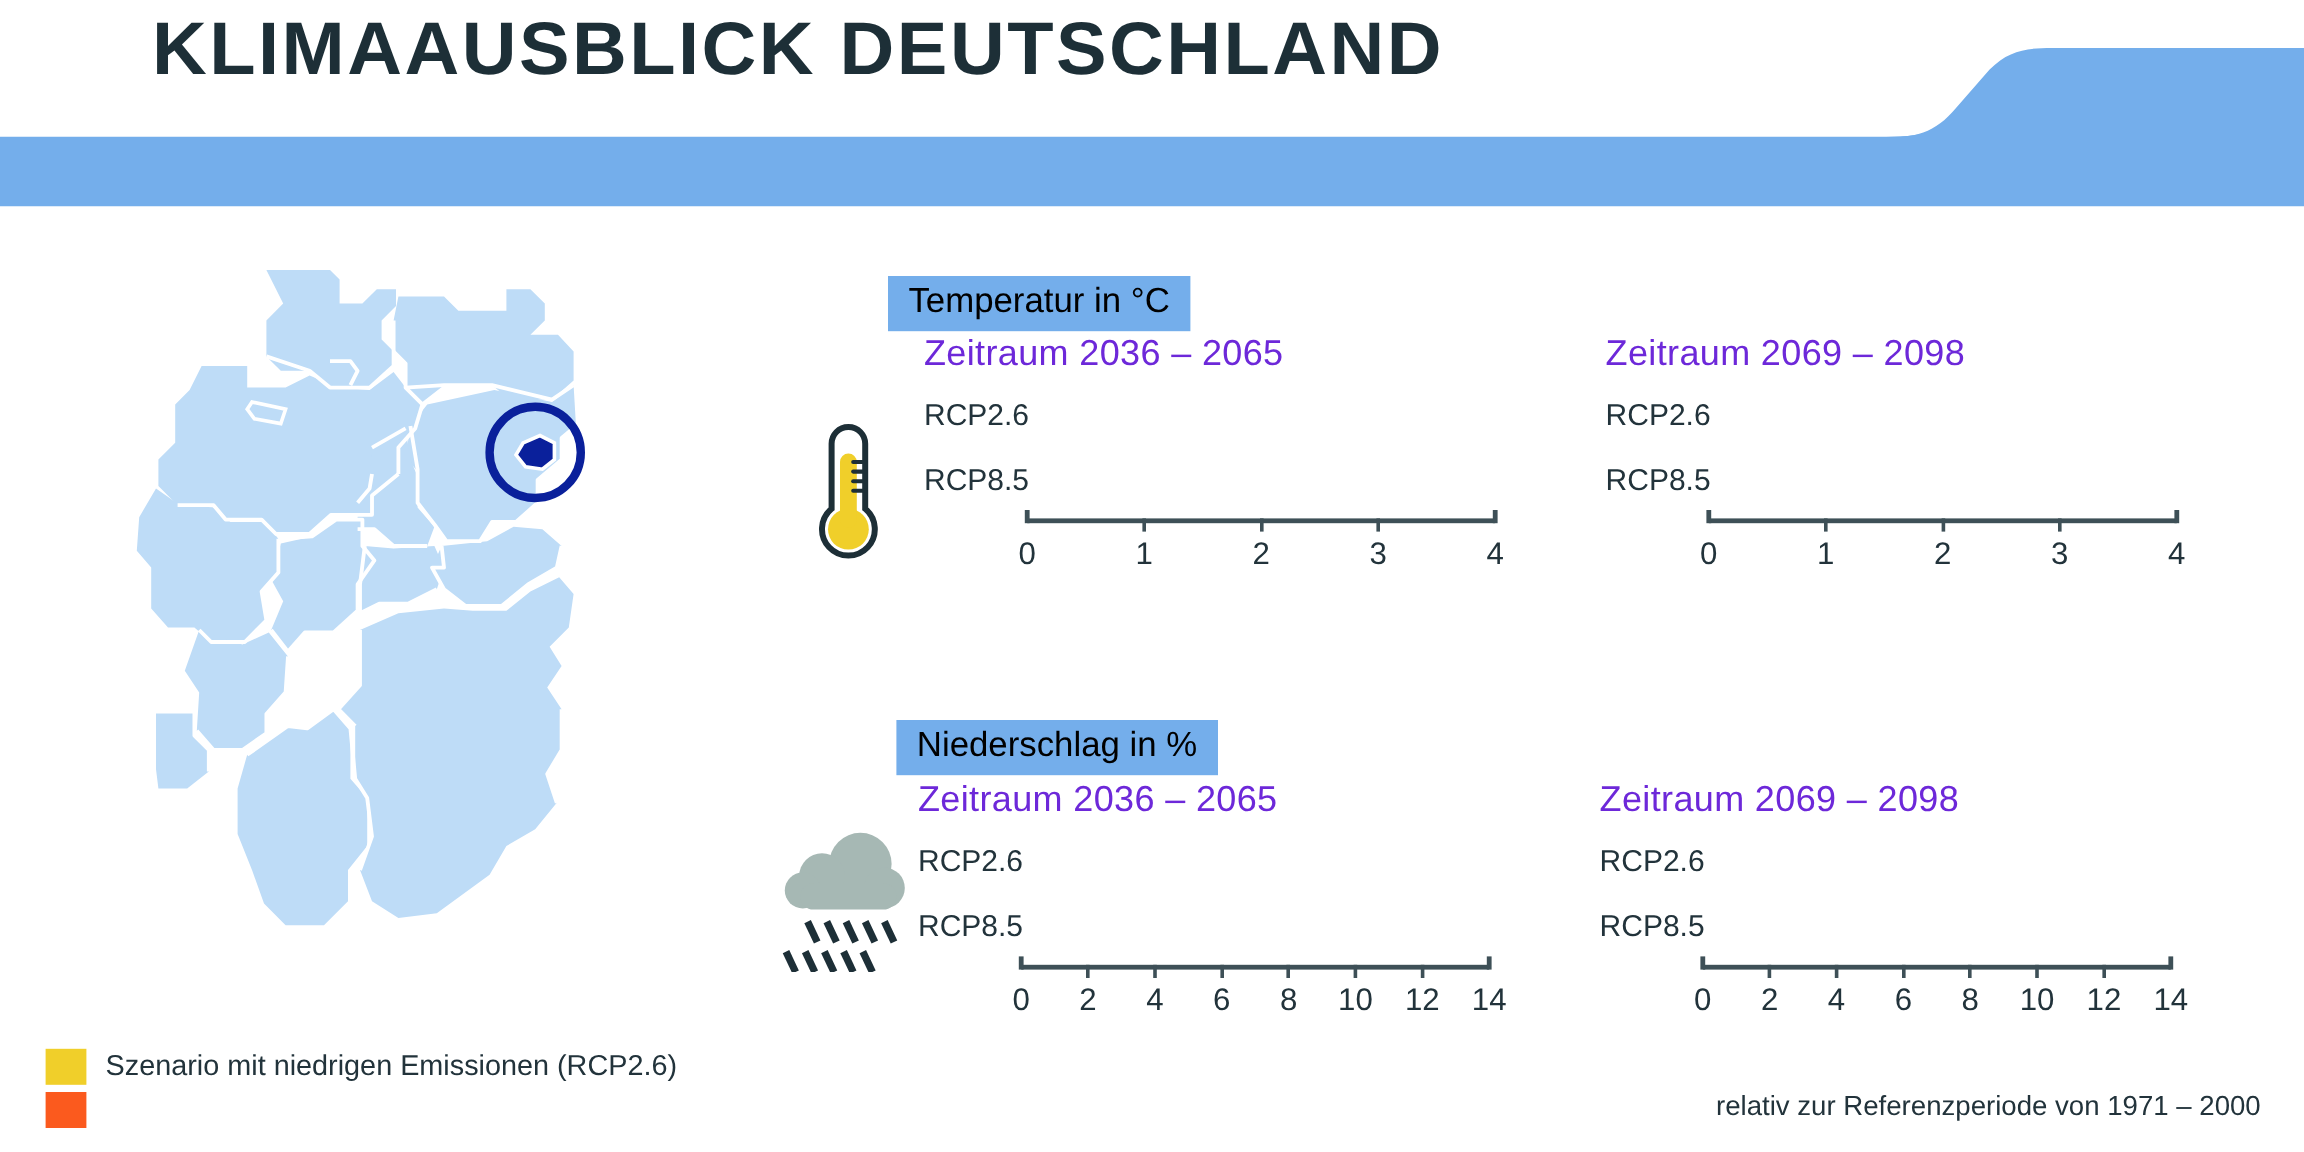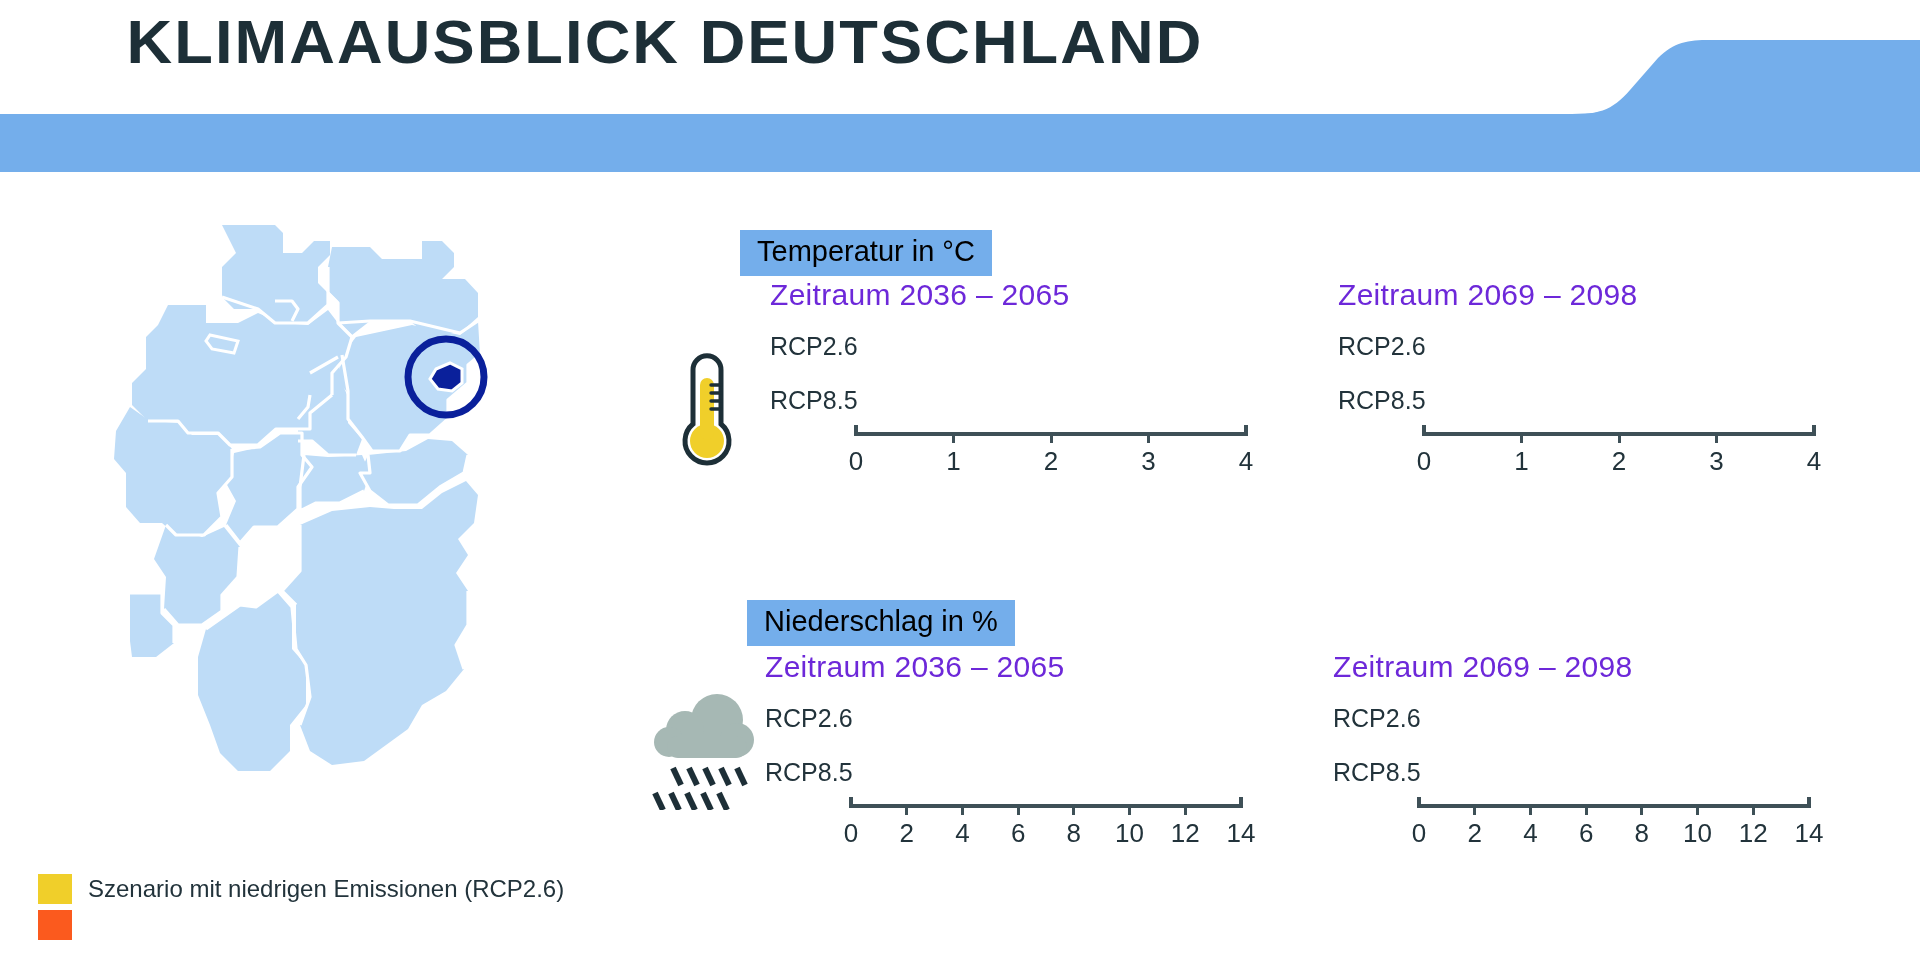--- a/index.html
+++ b/index.html
@@ -370,14 +370,15 @@
         <span class="tick-label" style="left: 308.857px;">8</span>
         <span class="tick" style="left: 363.071px;"></span>
         <span class="tick-label" style="left: 364.571px;">10</span>
         <span class="tick" style="left: 418.786px;"></span>
         <span class="tick-label" style="left: 420.286px;">12</span>
         <span class="tick-cap" style="left: 474px;"></span>
         <span class="tick-label" style="left: 476px;">14</span>
       </div>
   </div>
 
+  <div class="footnote">relativ zur Referenzperiode von 1971 – 2000</div>
 
 </div>
 
 </body></html>

